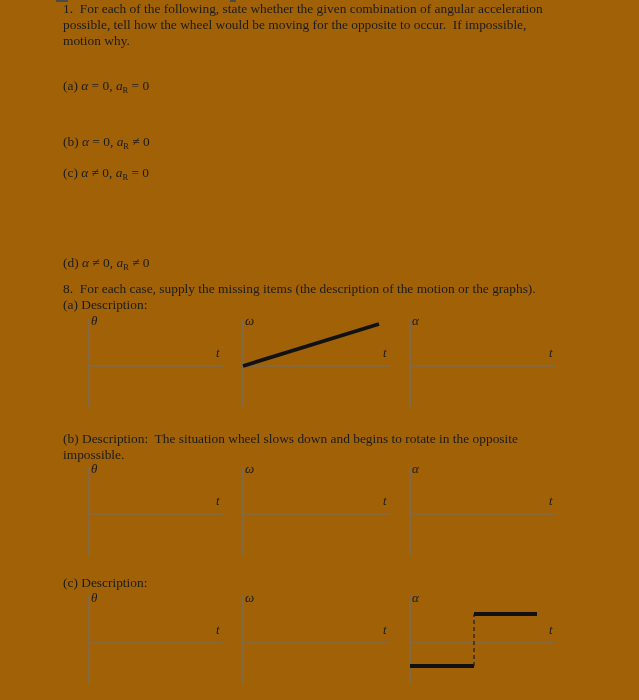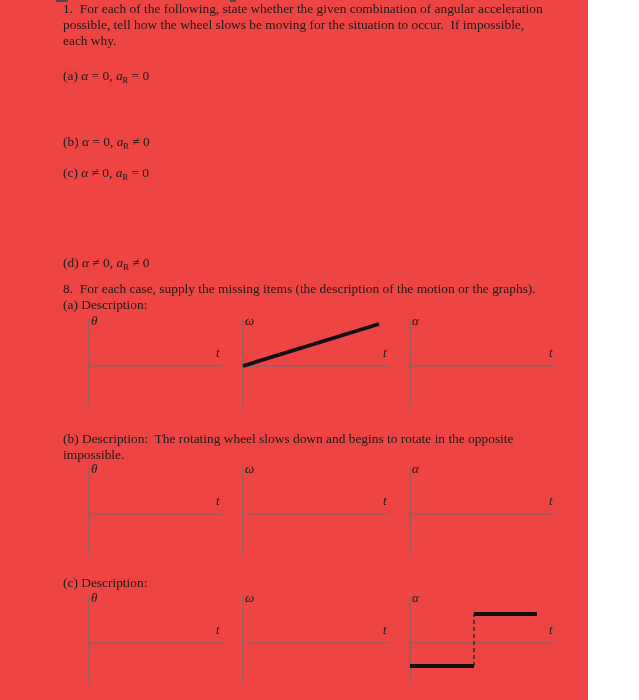--- a/index.html
+++ b/index.html
@@ -1,19 +1,19 @@
 <!DOCTYPE html>
 <html><head>
 <meta charset="utf-8">
 <style>
   html,body{margin:0;padding:0;background:#ffffff;}
   .page{
     position:relative;
-    width:588px;height:700px;
-    background:#ef4444;
+    width:639px;height:700px;
+    background:#a16207;
     font-family:"Liberation Serif","DejaVu Serif",serif;
     color:#1b1b1b;
     overflow:hidden;
   }
   .para{position:absolute;left:63px;}
   .ln{
     white-space:pre;
     font-size:13.4px;
     line-height:16.2px;
     height:16.2px;
@@ -39,38 +39,38 @@
 </head>
 <body>
 
 <div class="page">
 
   <div class="artifact" style="left:56px;width:12px;height:2px;"></div>
   <div class="artifact" style="left:230px;width:6px;height:2px;"></div>
 
   <div class="para" style="top:1px">
     <div class="ln">1.  For each of the following, state whether the given combination of angular acceleration</div>
-    <div class="ln">possible, tell how the wheel slows be moving for the situation to occur.  If impossible,</div>
-    <div class="ln">each why.</div>
+    <div class="ln">possible, tell how the wheel would be moving for the opposite to occur.  If impossible,</div>
+    <div class="ln">motion why.</div>
   </div>
 
   <div id="q1-items">
-      <div class="q1item" style="top: 68px;"><span>(a) </span><span class="it">α</span><span> = 0, </span><span class="it">a</span><span class="sub">R</span><span> = 0</span></div>
+      <div class="q1item" style="top: 78px;"><span>(a) </span><span class="it">α</span><span> = 0, </span><span class="it">a</span><span class="sub">R</span><span> = 0</span></div>
       <div class="q1item" style="top: 134px;"><span>(b) </span><span class="it">α</span><span> = 0, </span><span class="it">a</span><span class="sub">R</span><span> ≠ 0</span></div>
       <div class="q1item" style="top: 165px;"><span>(c) </span><span class="it">α</span><span> ≠ 0, </span><span class="it">a</span><span class="sub">R</span><span> = 0</span></div>
       <div class="q1item" style="top: 216px; margin-top: 39px;"><span>(d) </span><span class="it">α</span><span> ≠ 0, </span><span class="it">a</span><span class="sub">R</span><span> ≠ 0</span></div>
     </div>
 
   <div class="para" style="top:281px">
     <div class="ln">8.  For each case, supply the missing items (the description of the motion or the graphs).</div>
     <div class="ln">(a) Description:</div>
   </div>
 
   <div class="para" style="top:431px">
-    <div class="ln">(b) Description:  The rotating wheel slows down and begins to rotate in the opposite</div>
+    <div class="ln">(b) Description:  The situation wheel slows down and begins to rotate in the opposite</div>
     <div class="ln">impossible.</div>
   </div>
 
   <div class="para" style="top:575px">
     <div class="ln">(c) Description:</div>
   </div>
 
   <div id="graphs">
       <div class="graph" style="left: 88px; top: 319px;">
         <svg width="160" height="92">

